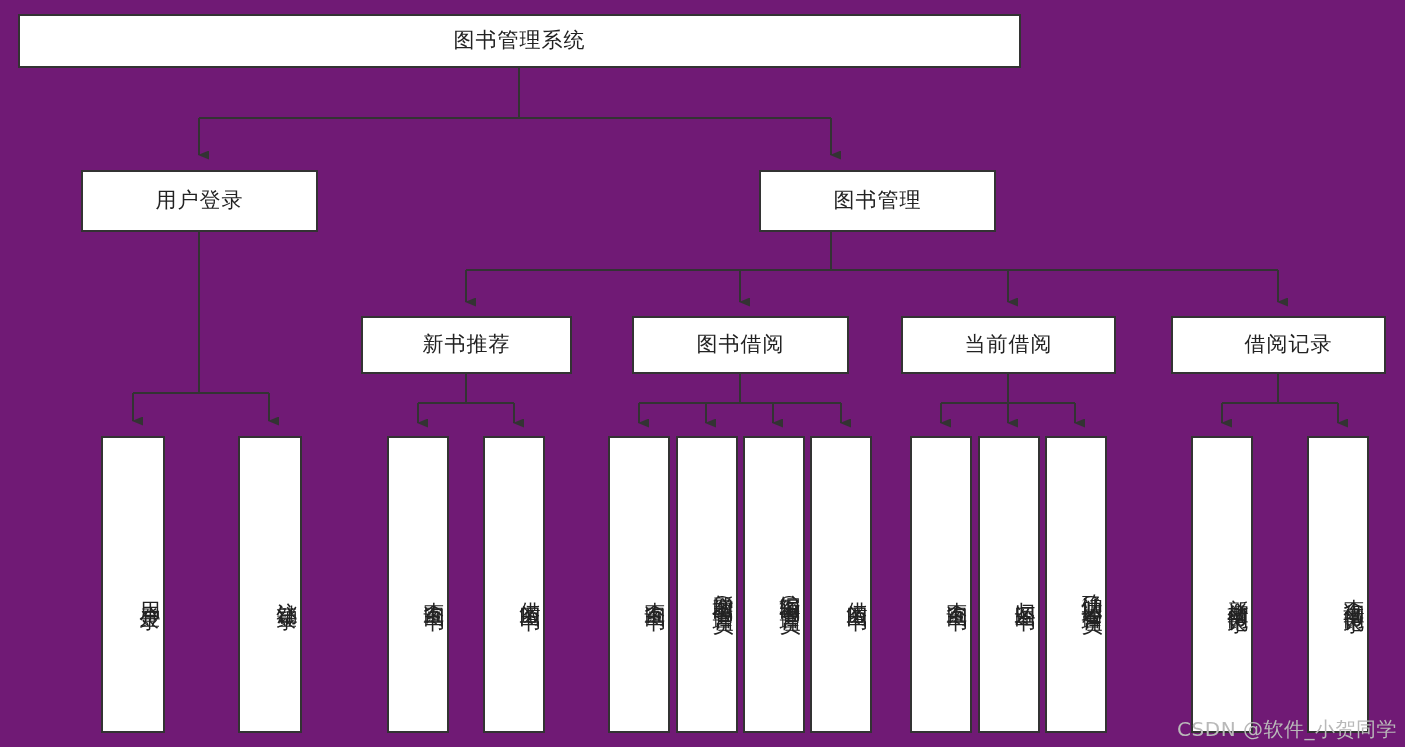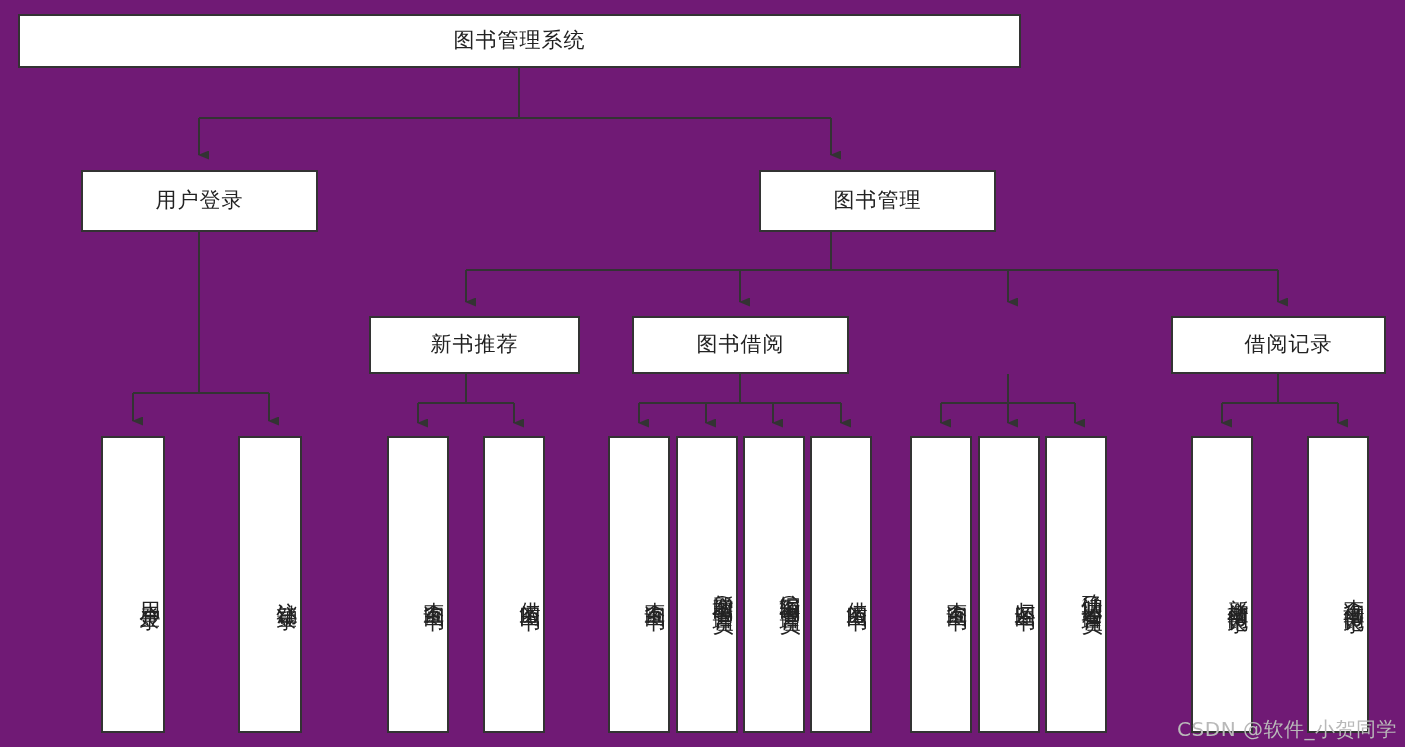--- a/index.html
+++ b/index.html
@@ -129,26 +129,29 @@
     <span class="label">图书管理系统</span>
   </div>
 
   <div class="node horiz" style="left:81px; top:170px; width:237px; height:62px;">
     <span class="label">用户登录</span>
   </div>
   <div class="node horiz" style="left:712px; top:170px; width:237px; height:62px;margin-left:47px;">
     <span class="label">图书管理</span>
   </div>
 
-  <div class="node horiz" style="left:369px; top:316px; width:211px; height:58px;text-align:right;">
+  <div class="node horiz" style="left:361px; top:316px; width:211px; height:58px;text-align:right;">
     <span class="label">新书推荐</span>
   </div>
   <div class="node horiz" style="left:632px; top:316px; width:217px; height:58px;align-items:center;">
     <span class="label">图书借阅</span>
   </div>
+  <div class="node horiz" style="left:901px; top:316px; width:215px; height:58px;">
+    <span class="label">当前借阅</span>
+  </div>
   <div class="node horiz" style="left:1171px; top:316px; width:215px; height:58px;padding-left:20px;">
     <span class="label">借阅记录</span>
   </div>
 
   <div class="node vert" style="left:101px; top:436px; width:64px; height:297px;">
     <span class="label">用户登录</span>
   </div>
   <div class="node vert" style="left:238px; top:436px; width:64px; height:297px;">
     <span class="label">注销登录</span>
   </div>

